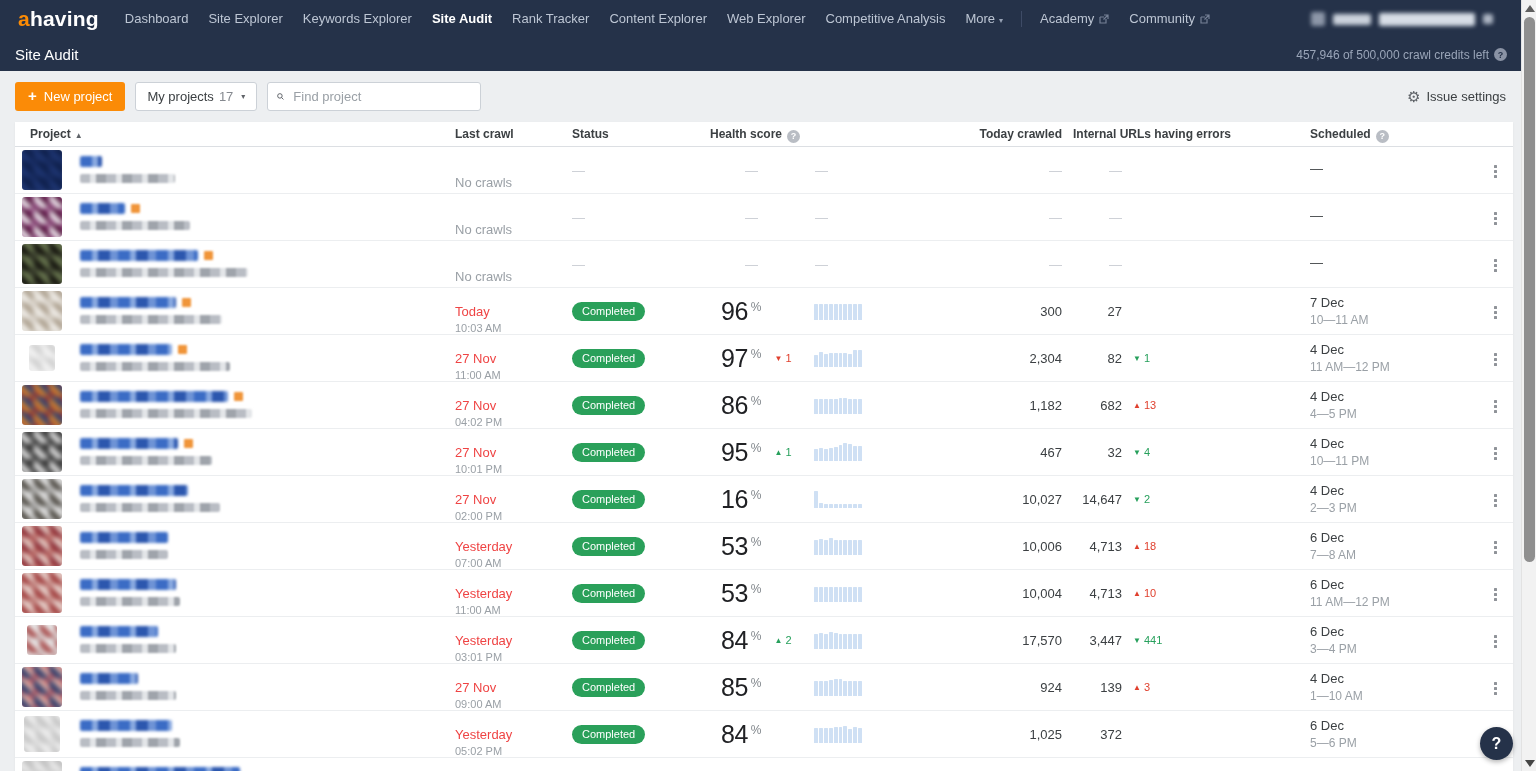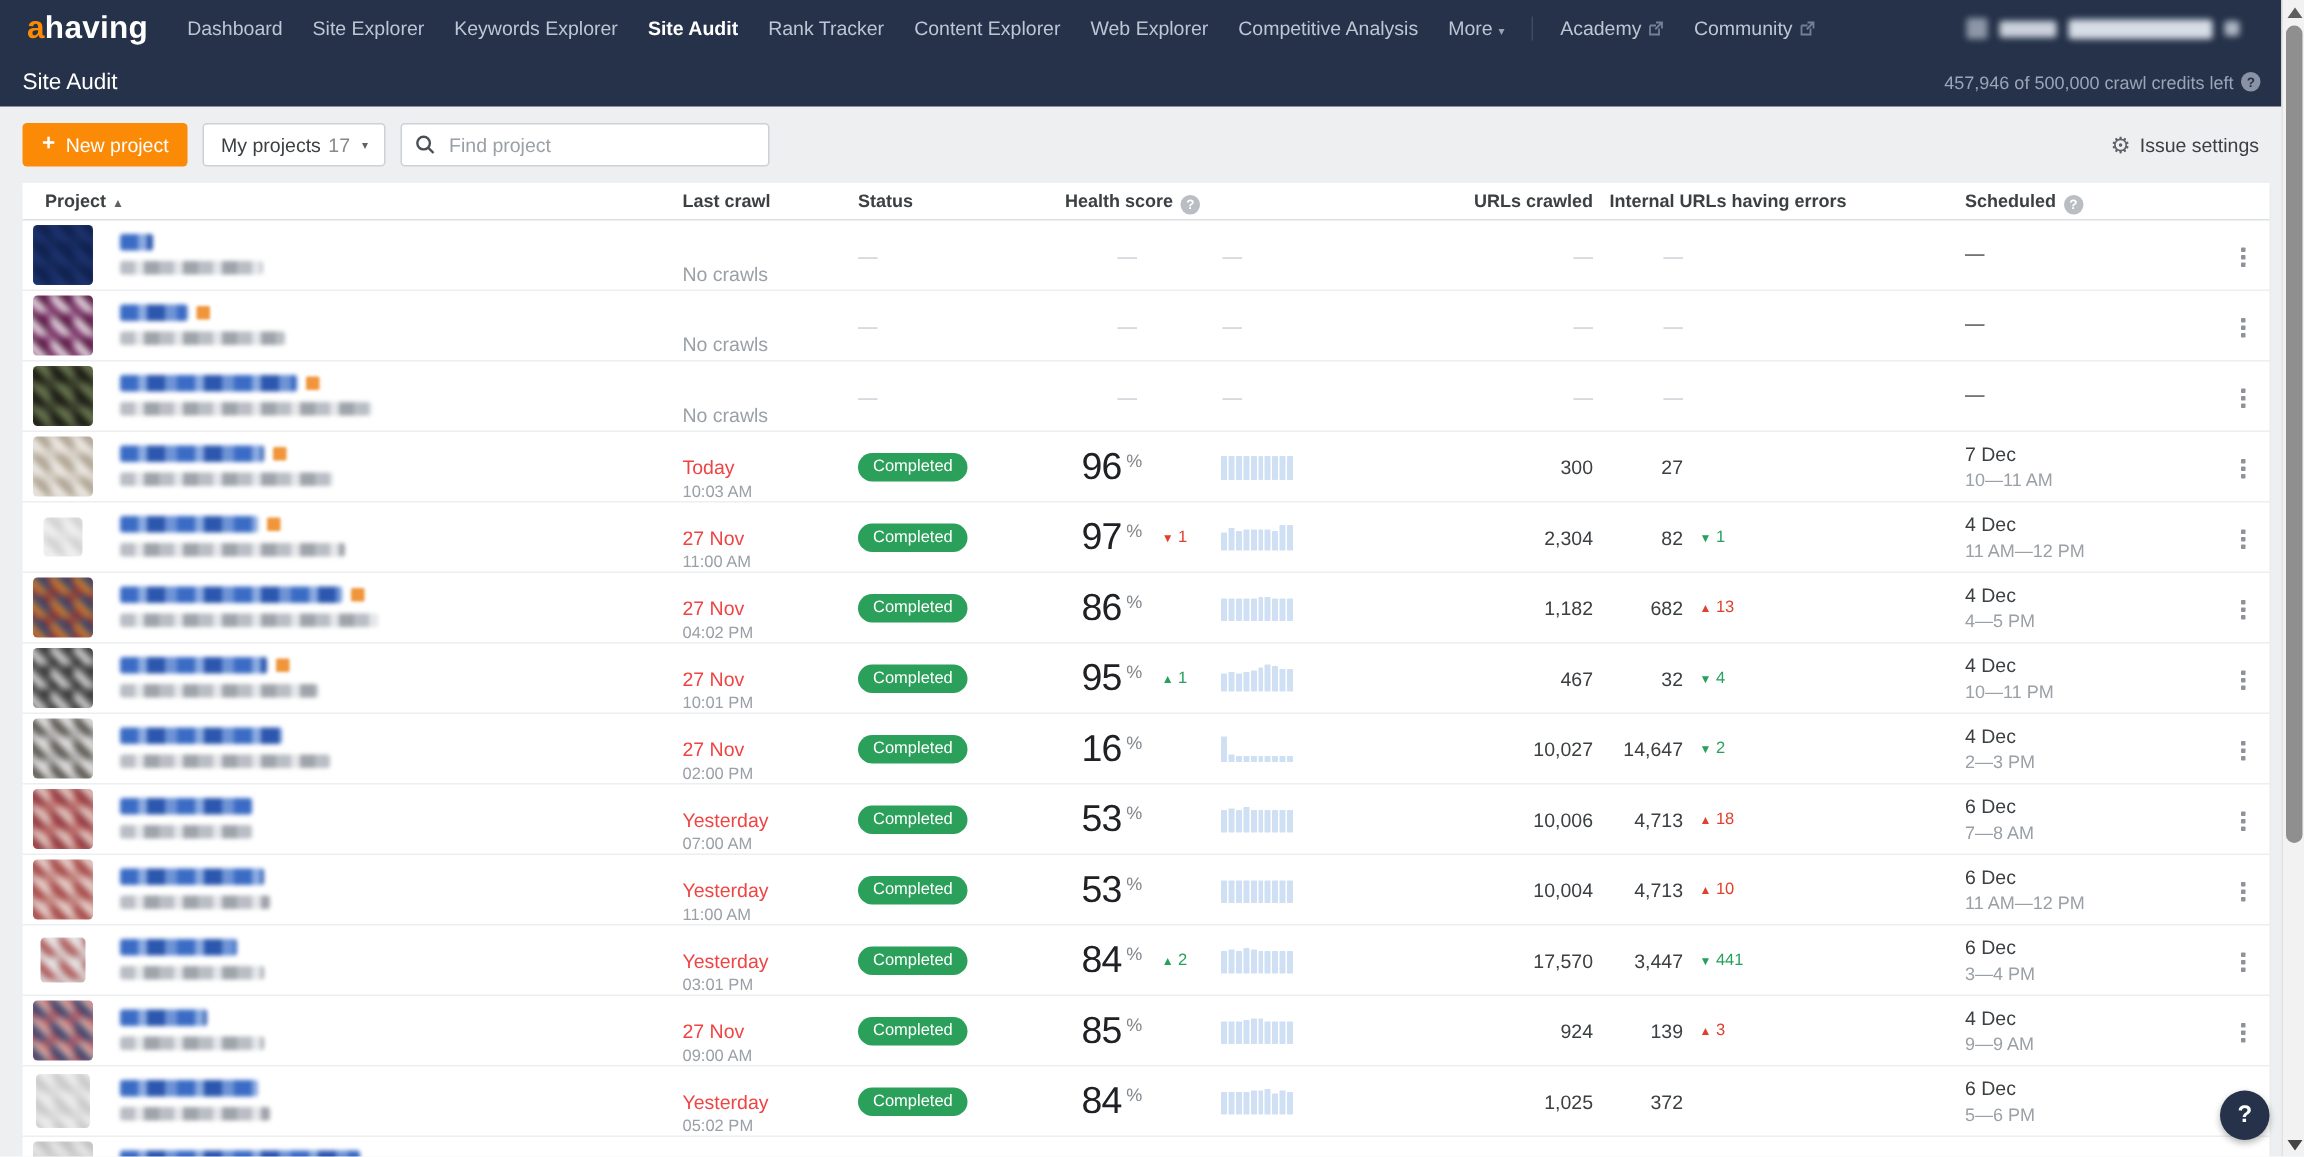--- a/index.html
+++ b/index.html
@@ -50,21 +50,21 @@
   }
   .btn-new .plus { font-size:15px; font-weight:bold; position:relative; top:-1px; }
   .btn-filter {
     margin-left:10px; background:#fff; border:1px solid #ccd1d7; border-radius:3px;
     height:29px; padding:0 11px; font-size:13px; color:#3c4043;
     display:flex; align-items:center; gap:5px; cursor:pointer;
   }
   .btn-filter .count { color:#85898f; }
   .btn-filter .caret { font-size:8px; color:#5f6368; margin-left:3px; }
   .searchbox {
-    margin-left:10px; width:246px; height:29px; background:#fff;
+    margin-left:10px; width:214px; height:29px; background:#fff;
     border:1px solid #ccd1d7; border-radius:3px; display:flex; align-items:center; padding:0 9px;
   }
   .searchbox input {
     border:none; outline:none; flex:1; font-size:13px; color:#3c4043; margin-left:7px;
     font-family:"Liberation Sans",sans-serif; background:transparent;
   }
   .searchbox input::placeholder { color:#9aa0a6; }
   .issue-settings {
     margin-left:auto; display:flex; align-items:center; gap:6px; cursor:pointer;
     font-size:13px; color:#3c4043;
@@ -206,21 +206,21 @@
 
 <div class="table-card">
   <div class="thead">
     <div class="th th-project"><span>Project</span><span class="sort">▲</span></div>
     <div class="th th-lastcrawl">Last crawl</div>
     <div class="th th-status">Status</div>
     <div class="th th-health">
         <span>Health score</span>
         <span class="qicon light">?</span>
       </div>
-    <div class="th th-urls">URLs crawled</div>
+    <div class="th th-urls">Today crawled</div>
     <div class="th th-errors">Internal URLs having errors</div>
     <div class="th th-sched">
         <span>Scheduled</span>
         <span class="qicon light">?</span>
       </div>
   </div>
   <div id="tbody">
       <div class="row empty">
     <div class="avatar" style="width: 40px; height: 40px; left: 7px; top: 3px;">
           <i style="background: linear-gradient(45deg, rgb(22, 41, 93) 0px, rgb(22, 41, 93) 25%, rgb(29, 52, 112) 25%, rgb(29, 52, 112) 50%, rgb(14, 31, 74) 50%, rgb(14, 31, 74) 75%, rgb(22, 41, 93) 75%) 0% 0% / 13px 13px;"></i>
@@ -798,21 +798,21 @@
     <div class="num-cell urls">924</div>
     <div class="num-cell errors">139</div>
     <div class="edelta">
           <span class="delta" style="color: rgb(224, 64, 46);">
             <span class="arr">▲</span>
             <span class="dval">3</span>
           </span>
         </div>
     <div class="sched">
       <span class="date">4 Dec</span>
-      <span class="time">9—9 AM</span>
+      <span class="time">1—10 AM</span>
     </div>
     <div class="kebab">
           <s></s>
           <s></s>
           <s></s>
         </div>
   </div>
       <div class="row">
     <div class="avatar" style="width: 36px; height: 36px; left: 9px; top: 5px;">
           <i style="background: linear-gradient(45deg, rgb(222, 222, 222) 0px, rgb(222, 222, 222) 25%, rgb(198, 198, 198) 25%, rgb(198, 198, 198) 50%, rgb(239, 239, 239) 50%, rgb(239, 239, 239) 75%, rgb(222, 222, 222) 75%) 0% 0% / 13px 13px;"></i>

